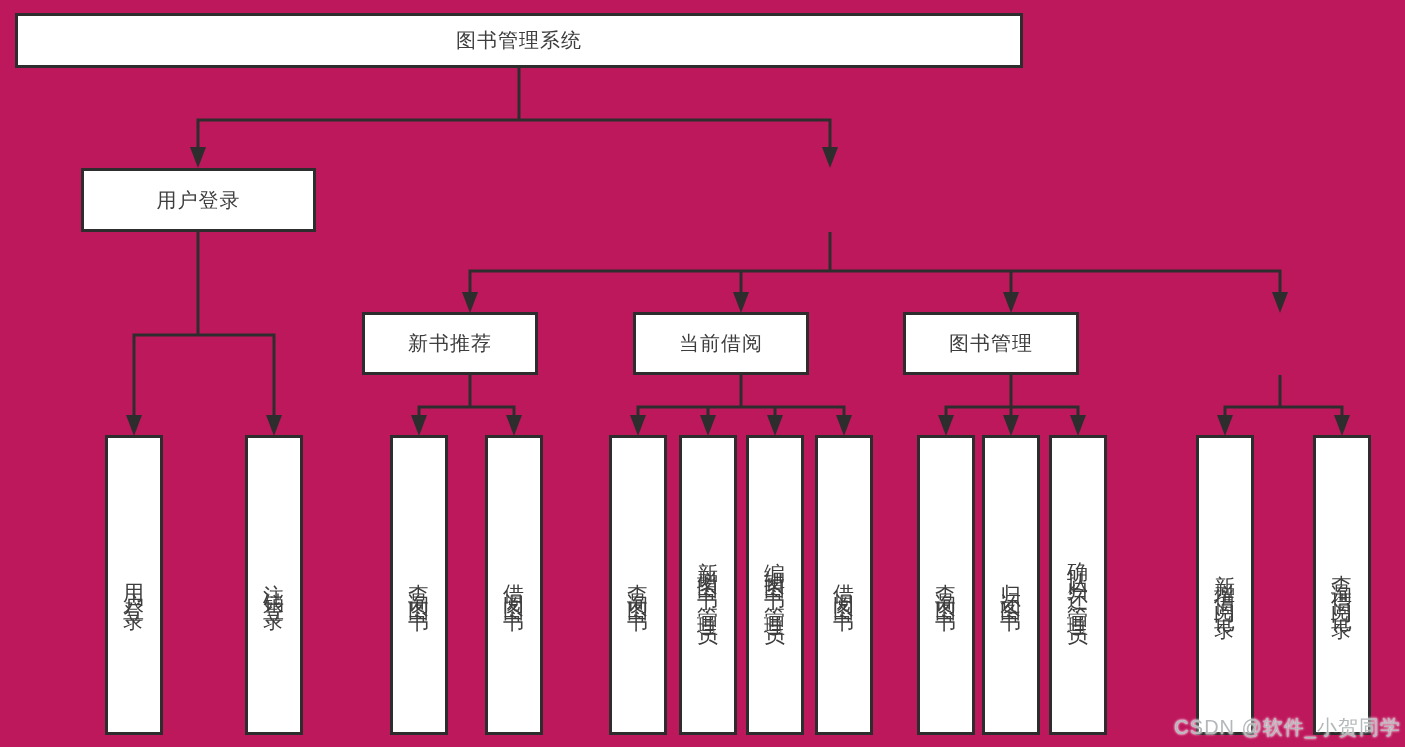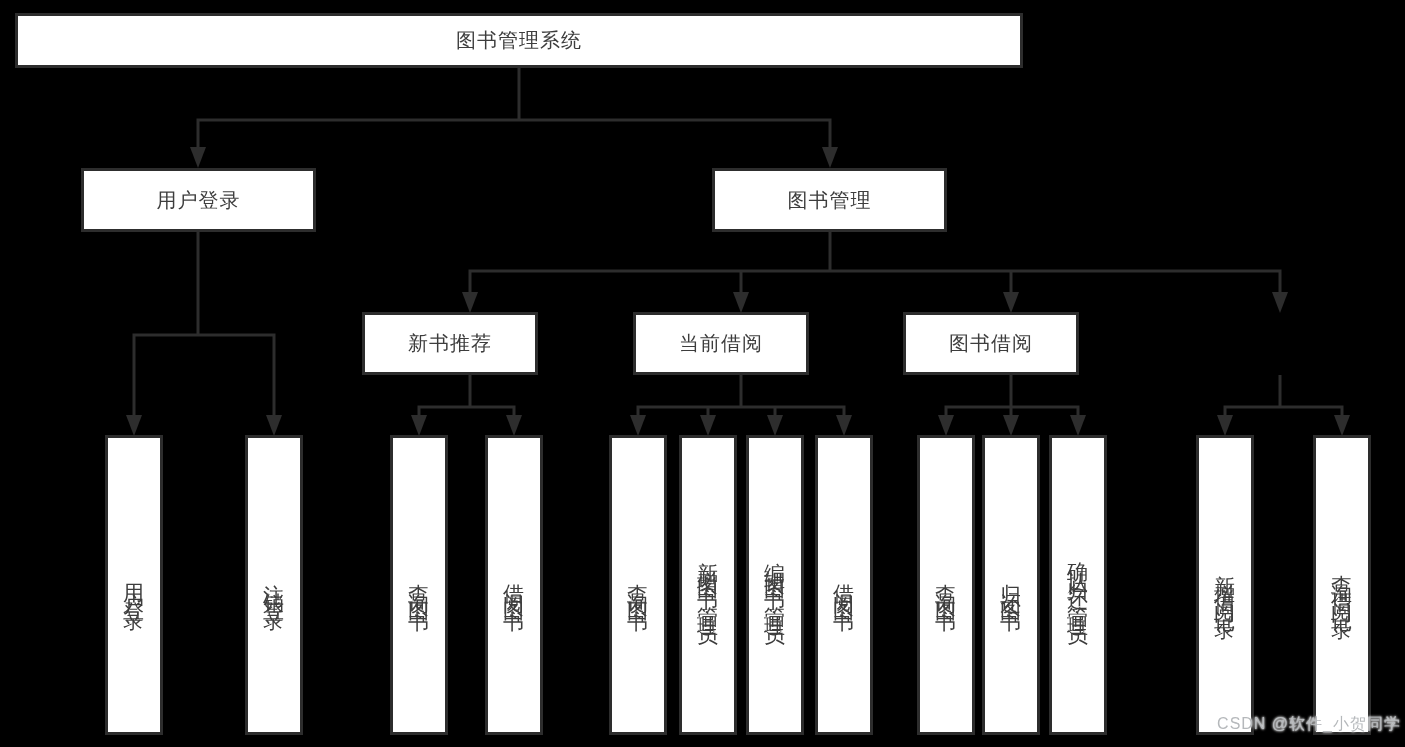--- a/index.html
+++ b/index.html
@@ -5,21 +5,21 @@
   html, body {
     margin: 0;
     padding: 0;
     background: #ffffff;
     font-family: "Liberation Sans", "DejaVu Sans", sans-serif;
   }
   .canvas {
     position: relative;
     width: 1405px;
     height: 747px;
-    background: #000000;
+    background: #be185d;
     overflow: hidden;
   }
   .connectors {
     position: absolute;
     left: 0;
     top: 0;
     width: 1405px;
     height: 747px;
   }
   .node {
@@ -52,21 +52,21 @@
     writing-mode: vertical-rl;
     text-orientation: mixed;
     letter-spacing: 9px;
     line-height: 1;
     white-space: nowrap;
   }
   .watermark {
     position: absolute;
     right: 4px;
     top: 714px;
-    font-size: 16px;
+    font-size: 20px;
     color: #b5b8bb;
     letter-spacing: 1px;
     text-shadow: 0 0 3px #ffffff, 0 0 2px #ffffff;
     white-space: nowrap;
   }
 </style>
 </head>
 <body>
 
 <div class="canvas">
@@ -103,32 +103,29 @@
     </g>
   </svg>
 
   <div class="node root">
     <span>图书管理系统</span>
   </div>
 
   <div class="node l2" style="left:81px">
     <span>用户登录</span>
   </div>
-  <div class="node l2" style="left:712px">
-    <span>图书管理</span>
-  </div>
 
   <div class="node l3" style="left:362px">
     <span>新书推荐</span>
   </div>
   <div class="node l3" style="left:633px">
     <span>当前借阅</span>
   </div>
   <div class="node l3" style="left:903px">
-    <span>图书借阅</span>
+    <span>图书管理</span>
   </div>
 
   <div class="node leaf" style="left:105px">
     <span class="vtext">用户登录</span>
   </div>
   <div class="node leaf" style="left:245px">
     <span class="vtext">注销登录</span>
   </div>
 
   <div class="node leaf" style="left:390px">

